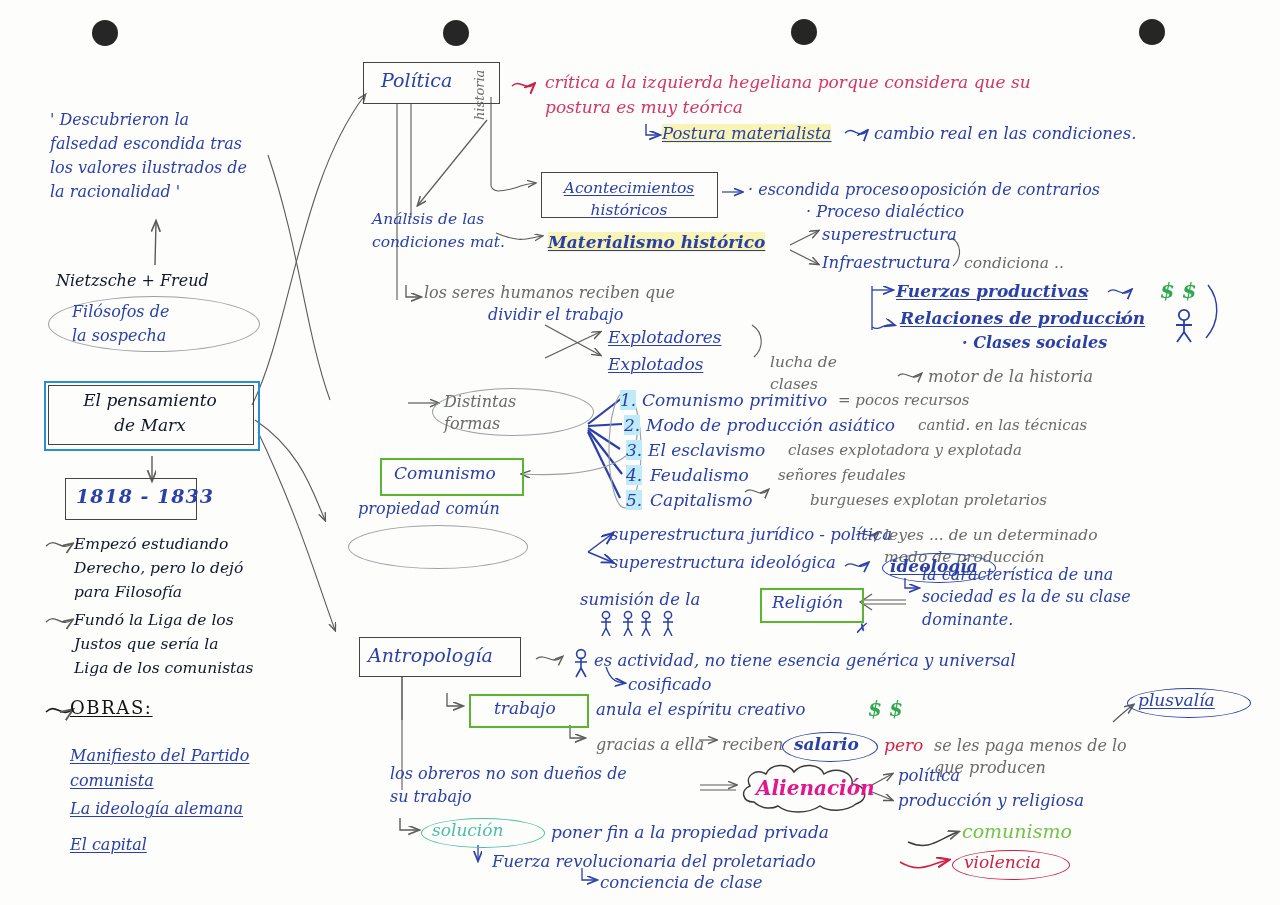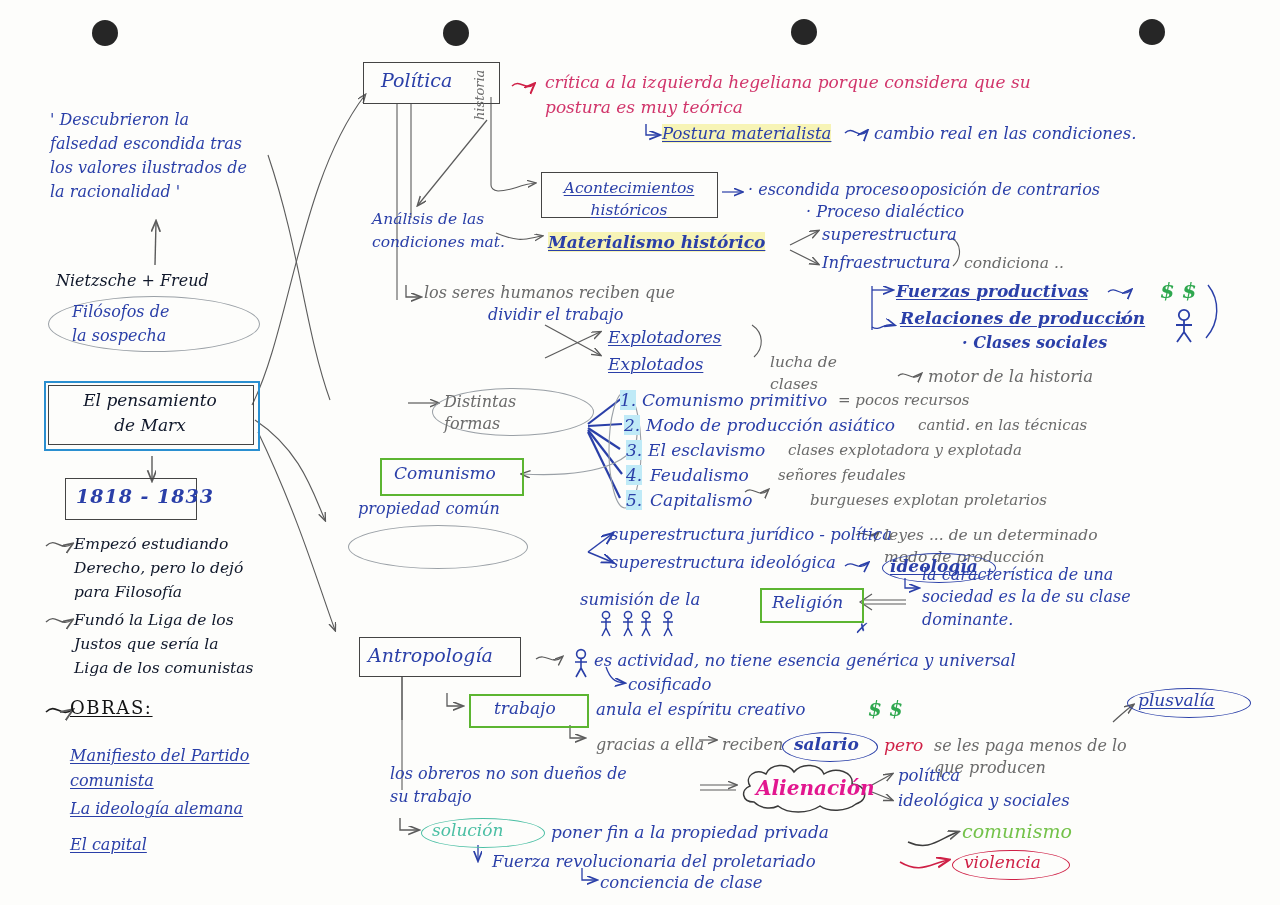--- a/index.html
+++ b/index.html
@@ -347,21 +347,21 @@
 
   <div class="t hand blue" style="left:390px;top:762px;font-size:16px;line-height:1.45;">los obreros no son dueños de
 su trabajo</div>
 
   <svg class="cloud" style="left:736px;top:760px;width:144px;height:58px;" viewBox="0 0 144 58">
     <path d="M18,42 C6,42 4,30 14,26 C8,16 20,8 30,14 C34,4 52,2 58,12 C66,2 84,4 88,14 C100,6 118,12 116,24 C130,24 134,40 120,44 C110,52 92,52 84,46 C72,54 52,54 42,46 C34,50 24,48 18,42 Z" fill="none" stroke="#3a3a3a" stroke-width="1.5"></path>
   </svg>
   <div class="t hand mag" style="left:756px;top:777px;font-size:20px;font-weight:bold;">Alienación</div>
 
   <div class="t hand blue" style="left:898px;top:766px;font-size:16.5px;">política</div>
-  <div class="t hand blue" style="left:898px;top:791px;font-size:16.5px;">ideológica y sociales</div>
+  <div class="t hand blue" style="left:898px;top:791px;font-size:16.5px;">producción y religiosa</div>
 
   <div class="ellipse-teal" style="left:421px;top:818px;width:122px;height:28px;"></div>
   <div class="t hand teal" style="left:432px;top:820px;font-size:17px;">solución</div>
 
   <div class="t hand blue" style="left:551px;top:822px;font-size:17px;">poner fin a la propiedad privada</div>
   <div class="t hand lgreen" style="left:962px;top:820px;font-size:19px;">comunismo</div>
 
   <div class="t hand blue" style="left:492px;top:852px;font-size:16.5px;">Fuerza revolucionaria del proletariado</div>
   <div class="ellipse-red" style="left:952px;top:850px;width:116px;height:28px;"></div>
   <div class="t hand red2" style="left:964px;top:852px;font-size:17px;">violencia</div>

